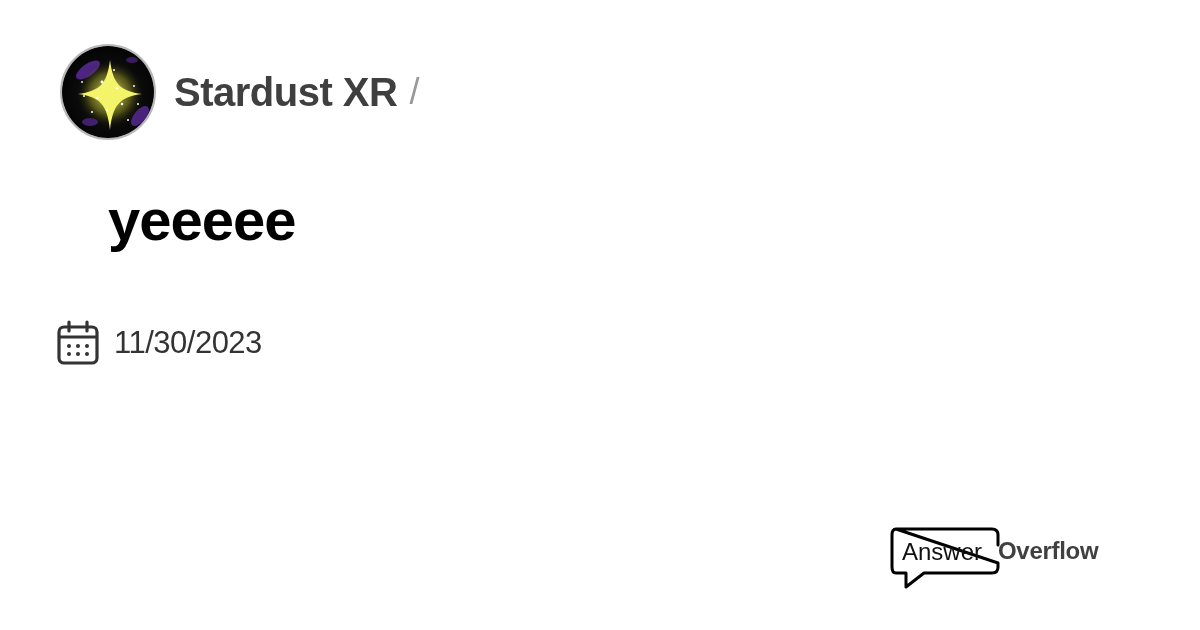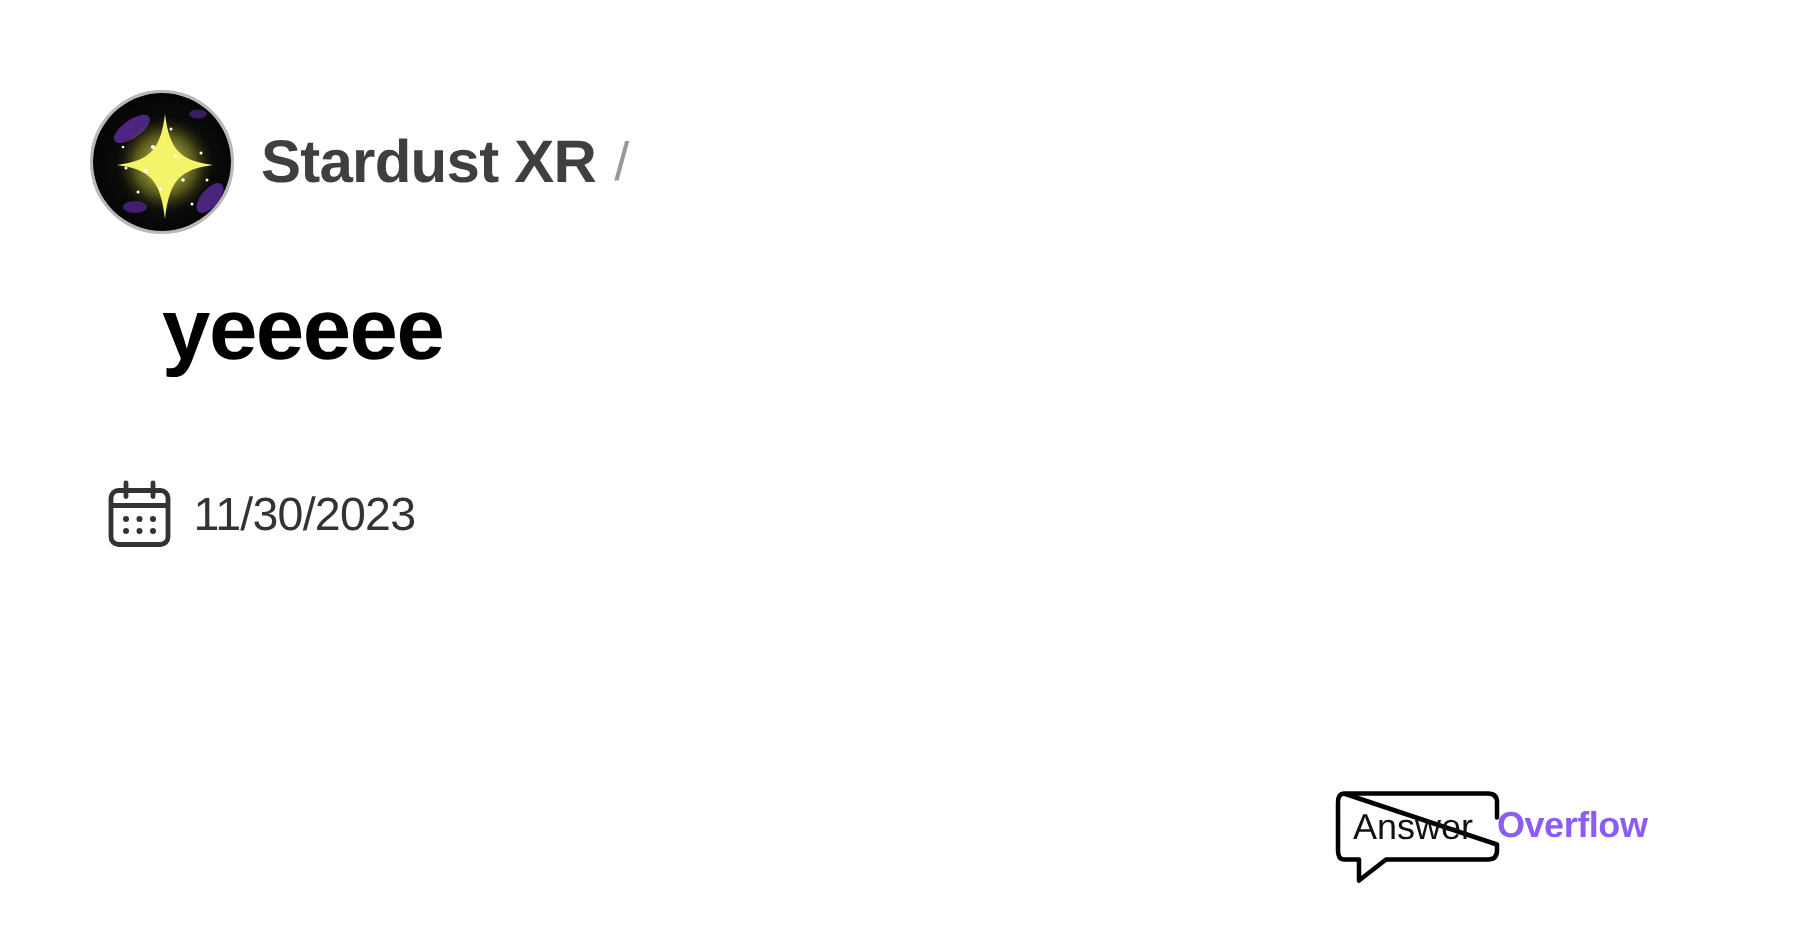--- a/index.html
+++ b/index.html
@@ -1,36 +1,36 @@
 <!DOCTYPE html>
 <html><head>
   <meta charset="utf-8">
   <style>
     * { box-sizing: border-box; margin: 0; padding: 0; }
     html, body { width: 1200px; height: 630px; background: #ffffff; overflow: hidden; }
     body { position: relative; font-family: "Liberation Sans", sans-serif; }
 
-    .header { position: absolute; left: 60px; top: 60px; height: 96px; display: flex; align-items: center; }
+    .header { position: absolute; left: 60px; top: 44px; height: 96px; display: flex; align-items: center; }
     .avatar { width: 96px; height: 96px; border-radius: 50%; border: 2px solid #b8b8b8; overflow: hidden; flex-shrink: 0; }
     .avatar svg { display: block; }
 
     .crumbs { display: flex; align-items: center; margin-left: 18px; font-weight: 700; color: #3f3f3f; font-size: 40px; letter-spacing: -0.5px; }
     .crumb-sep { color: #999999; font-weight: 400; margin: 0 12px; font-size: 36px; }
 
     .title { position: absolute; left: 60px; top: 186px; font-size: 58px; font-weight: 700; color: #000000; letter-spacing: -1px; margin-left: 48px; }
 
-    .date-row { position: absolute; left: 71px; top: 320px; display: flex; align-items: center; }
+    .date-row { position: absolute; left: 56px; top: 320px; display: flex; align-items: center; }
     .cal-icon { width: 44px; height: 46px; }
     .date-text { margin-left: 14px; font-size: 31px; color: #333333; letter-spacing: -0.5px; }
 
     .brand { position: absolute; left: 890px; top: 527px; display: flex; align-items: center; justify-content: center; }
     .brand-bubble { position: relative; width: 110px; height: 62px; }
     .brand-bubble svg { position: absolute; left: 0; top: 0; }
     .brand-answer { position: absolute; left: 12px; top: 11px; font-size: 24px; color: #111111; font-weight: 400; }
-    .brand-overflow { margin-left: -2px; margin-top: -14px; font-size: 24px; font-weight: 700; color: #8b5cf6; letter-spacing: -0.3px; }
+    .brand-overflow { margin-left: -2px; margin-top: -14px; font-size: 24px; font-weight: 700; color: #404040; letter-spacing: -0.3px; }
   </style>
 </head>
 <body>
 
 <div class="header">
   <div class="avatar">
     <svg width="96" height="96" viewBox="0 0 96 96">
       <defs>
         <radialGradient id="bg" cx="50%" cy="50%" r="60%">
           <stop offset="0%" stop-color="#2a2a10"></stop>

